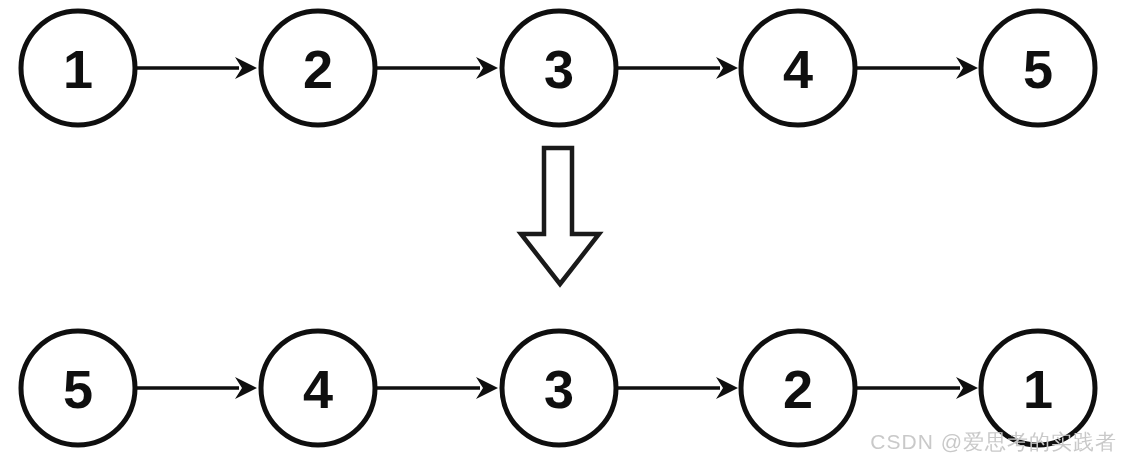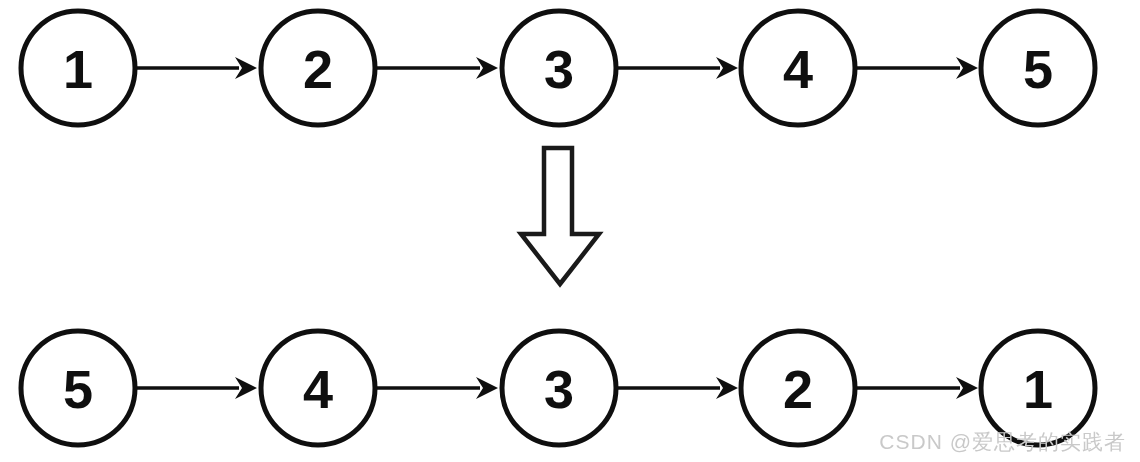--- a/index.html
+++ b/index.html
@@ -48,21 +48,21 @@
     stroke: none;
   }
   .block-arrow {
     fill: #ffffff;
     stroke: #1a1a1a;
     stroke-width: 4.5;
     stroke-linejoin: miter;
   }
   .watermark {
     position: absolute;
-    right: 14px;
+    right: 23px;
     bottom: 6px;
     color: #c9c9c9;
     font-family: "Liberation Sans", "DejaVu Sans", sans-serif;
     font-size: 21px;
     letter-spacing: 1px;
     white-space: nowrap;
     user-select: none;
   }
 </style>
 </head>

